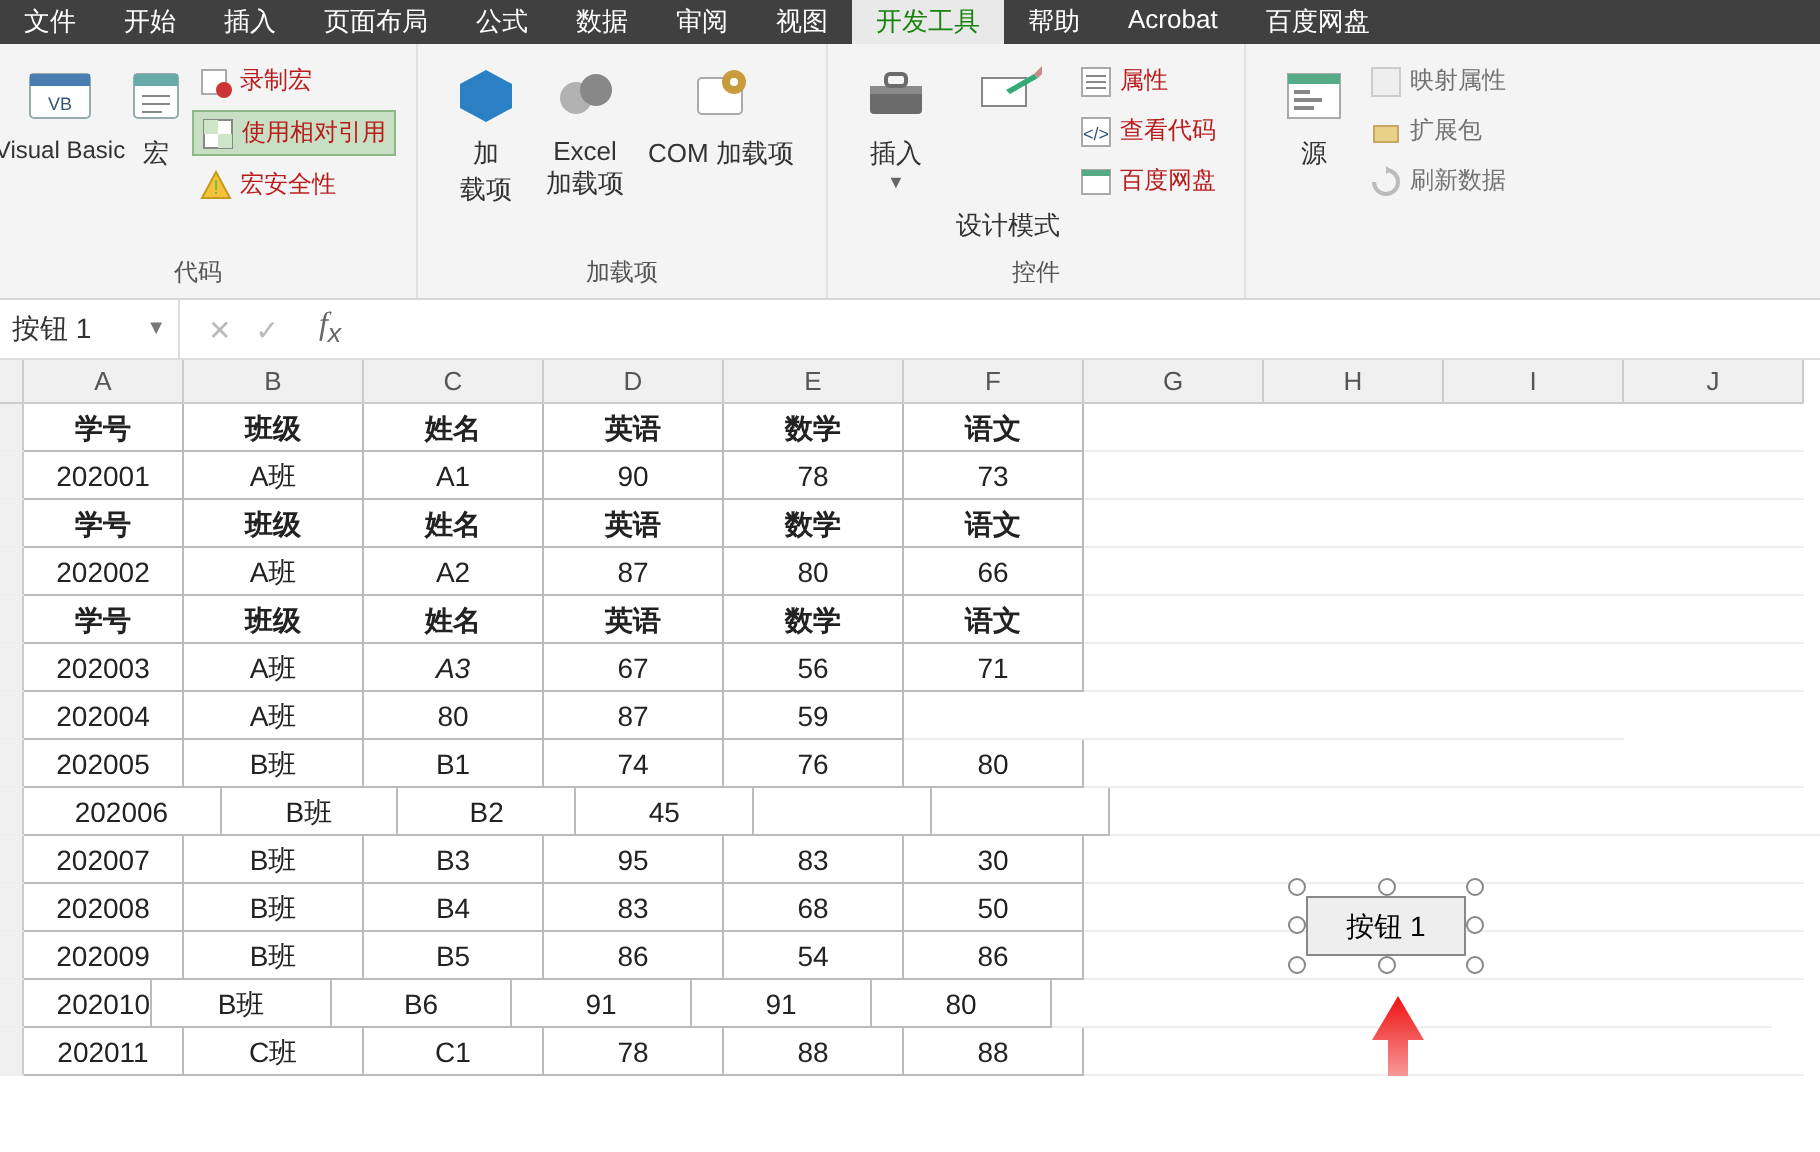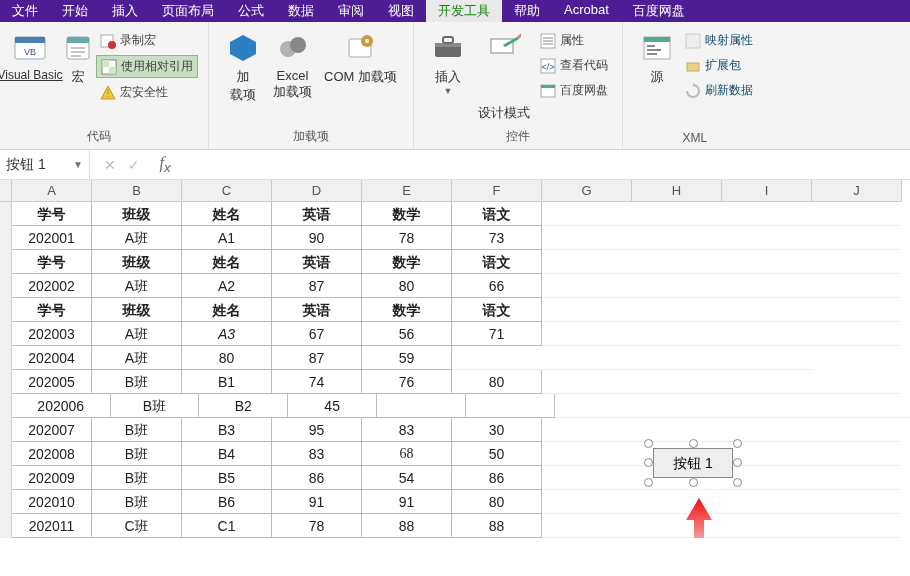--- a/index.html
+++ b/index.html
@@ -1,34 +1,34 @@
 <!DOCTYPE html>
 <html><head>
 <meta charset="utf-8">
 <style>
 * { box-sizing: border-box; margin: 0; padding: 0; font-family: "Microsoft YaHei", Arial, sans-serif; }
 body { background: #fff; width: 910px; height: 576px; overflow: hidden; }
 
 
-.tab-strip { display: flex; background: #4c1d95; height: 22px; color: #fff; font-size: 13px; text-align: right; }
+.tab-strip { display: flex; background: #404040; height: 22px; color: #fff; font-size: 13px; text-align: right; }
 .tab { padding: 2px 12px; cursor: pointer; }
 .tab.active { background: #e9e9e9; color: #19830f; }
 
 
 .ribbon { background: #f4f4f4; border-bottom: 1px solid #d7d7d7; height: 128px; display: flex; }
 .ribbon-group { border-right: 1px solid #e0e0e0; padding: 4px 10px 0 10px; display: flex; flex-direction: column; }
 .ribbon-group-body { flex: 1; display: flex; align-items: flex-start; }
 .ribbon-group-title { text-align: center; font-size: 12px; color: #555; padding: 2px 0 4px 0; }
 .big-btn { display: flex; flex-direction: column; align-items: center; justify-content: flex-start; padding: 4px 6px; font-size: 13px; color: #333; cursor: pointer; }
 .big-btn .icon-box { width: 36px; height: 36px; border-radius: 4px; margin-bottom: 2px; display: flex; align-items: center; justify-content: center; }
-.small-list { display: flex; flex-direction: column; gap: 4px; font-size: 12px; color: #404040; }
+.small-list { display: flex; flex-direction: column; gap: 4px; font-size: 12px; color: #b91c1c; }
 .small-list .row { display: flex; align-items: center; gap: 4px; padding: 2px 4px; cursor: pointer; }
 .small-list .row.selected { background: #c9dfc3; border: 1px solid #8cb985; }
 .mini-icon { width: 16px; height: 16px; display: inline-block; }
-.grey { color: #0c4a6e; }
+.grey { color: #737373; }
 
 
 .formula-bar { display: flex; align-items: center; height: 30px; border-bottom: 1px solid #ddd; background: #fff; }
 .name-box { width: 90px; padding: 0 6px; font-size: 14px; color: #333; border-right: 1px solid #ddd; height: 100%; display: flex; align-items: center; justify-content: space-between; }
 .name-box .dropdown { color: #777; font-size: 10px; }
 .fb-btns { display: flex; gap: 12px; padding: 0 14px; color: #999; font-size: 14px; }
 .fx { font-style: italic; font-family: serif; padding: 0 6px; color: #666; }
 .fb-input { flex: 1; padding: 0 6px; font-size: 13px; }
 
 
@@ -68,21 +68,21 @@
     <div class="tab active">开发工具</div>
     <div class="tab">帮助</div>
     <div class="tab">Acrobat</div>
     <div class="tab">百度网盘</div>
   </div>
 
 <div class="ribbon">
 
   <div class="ribbon-group" style="padding-left:0">
     <div class="ribbon-group-body">
-      <div class="big-btn" style="width:60px;margin-right:0;text-decoration:underline;">
+      <div class="big-btn" style="width:60px;margin-right:0;">
         <div class="icon-box">
           <svg width="34" height="30">
               <rect x="2" y="4" width="30" height="22" rx="2" fill="#fff" stroke="#9aa"></rect>
               <rect x="2" y="4" width="30" height="6" fill="#4a7db1"></rect>
               <text x="17" y="22" font-size="9" text-anchor="middle" fill="#357">VB</text>
             </svg>
         </div>
         <span style="font-size:12px;white-space:nowrap;">Visual Basic</span>
       </div>
       <div class="big-btn" style="width:36px;">
@@ -241,21 +241,20 @@
         </div>
         <div class="row">
           <span class="mini-icon"><svg width="16" height="16">
                 <path d="M8 2 A6 6 0 1 1 2 8" fill="none" stroke="#bbb" stroke-width="2"></path>
                 <polygon points="8,0 8,4 11,2" fill="#bbb"></polygon>
               </svg></span>
           <span>刷新数据</span>
         </div>
       </div>
     </div>
-    <div class="ribbon-group-title">XML</div>
   </div>
 </div>
 
 <div class="formula-bar">
   <div class="name-box">
     <span>按钮 1</span>
     <span class="dropdown">▼</span>
   </div>
   <div class="fb-btns">
     <span style="color:#bbb;">✕</span>
@@ -408,21 +407,21 @@
         <div class="cell blank" style="width: 90px;"></div>
         <div class="cell blank" style="width: 90px;"></div>
         <div class="cell blank" style="width: 90px;"></div>
       </div>
       <div class="rw">
         <div class="row-gutter"></div>
         <div class="cell" style="width: 80px;">202008</div>
         <div class="cell" style="width: 90px;">B班</div>
         <div class="cell" style="width: 90px;">B4</div>
         <div class="cell" style="width: 90px;">83</div>
-        <div class="cell" style="width: 90px; font-family: Liberation Serif, serif;">68</div>
+        <div class="cell" style="width: 90px;">68</div>
         <div class="cell" style="width: 90px;">50</div>
         <div class="cell blank" style="width: 90px;"></div>
         <div class="cell blank" style="width: 90px;"></div>
         <div class="cell blank" style="width: 90px;"></div>
         <div class="cell blank" style="width: 90px;"></div>
       </div>
       <div class="rw">
         <div class="row-gutter"></div>
         <div class="cell" style="width: 80px;">202009</div>
         <div class="cell" style="width: 90px;">B班</div>
@@ -430,21 +429,21 @@
         <div class="cell" style="width: 90px;">86</div>
         <div class="cell" style="width: 90px;">54</div>
         <div class="cell" style="width: 90px;">86</div>
         <div class="cell blank" style="width: 90px;"></div>
         <div class="cell blank" style="width: 90px;"></div>
         <div class="cell blank" style="width: 90px;"></div>
         <div class="cell blank" style="width: 90px;"></div>
       </div>
       <div class="rw">
         <div class="row-gutter"></div>
-        <div class="cell" style="width: 80px;">202010</div>
+        <div class="cell" style="width: 64px; text-align: right;">202010</div>
         <div class="cell" style="width: 90px;">B班</div>
         <div class="cell" style="width: 90px;">B6</div>
         <div class="cell" style="width: 90px;">91</div>
         <div class="cell" style="width: 90px;">91</div>
         <div class="cell" style="width: 90px;">80</div>
         <div class="cell blank" style="width: 90px;"></div>
         <div class="cell blank" style="width: 90px;"></div>
         <div class="cell blank" style="width: 90px;"></div>
         <div class="cell blank" style="width: 90px;"></div>
       </div>

